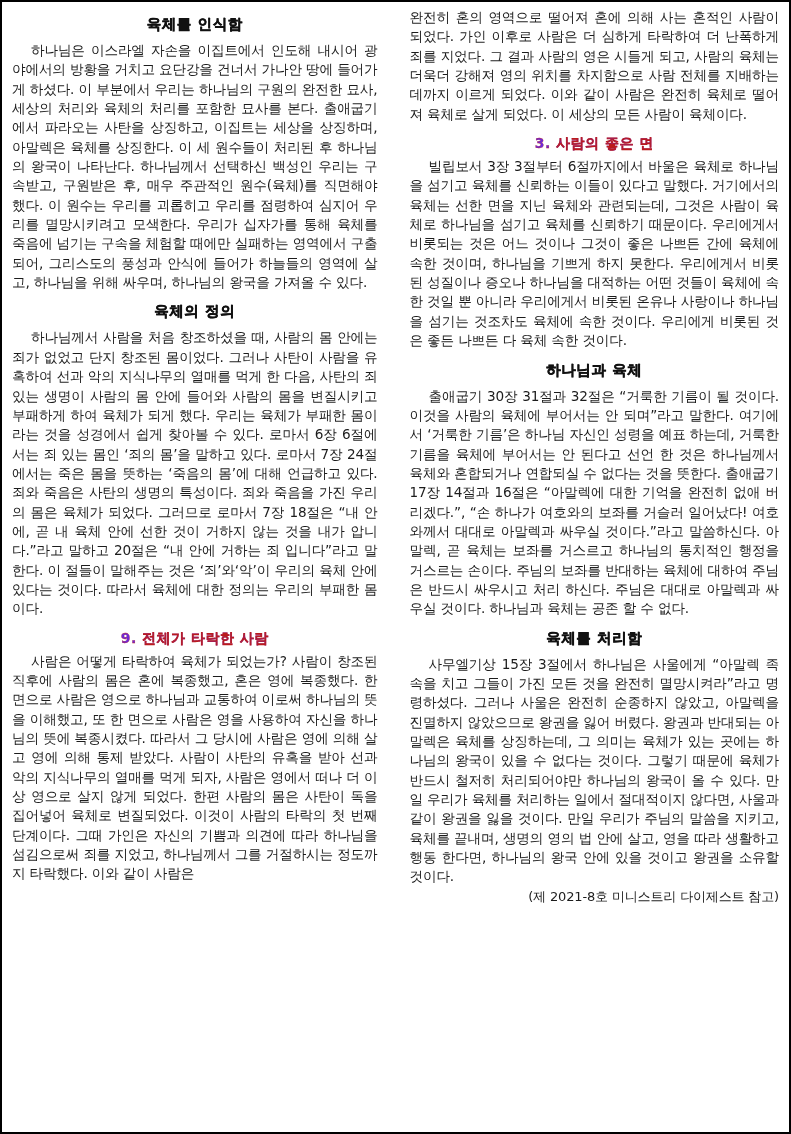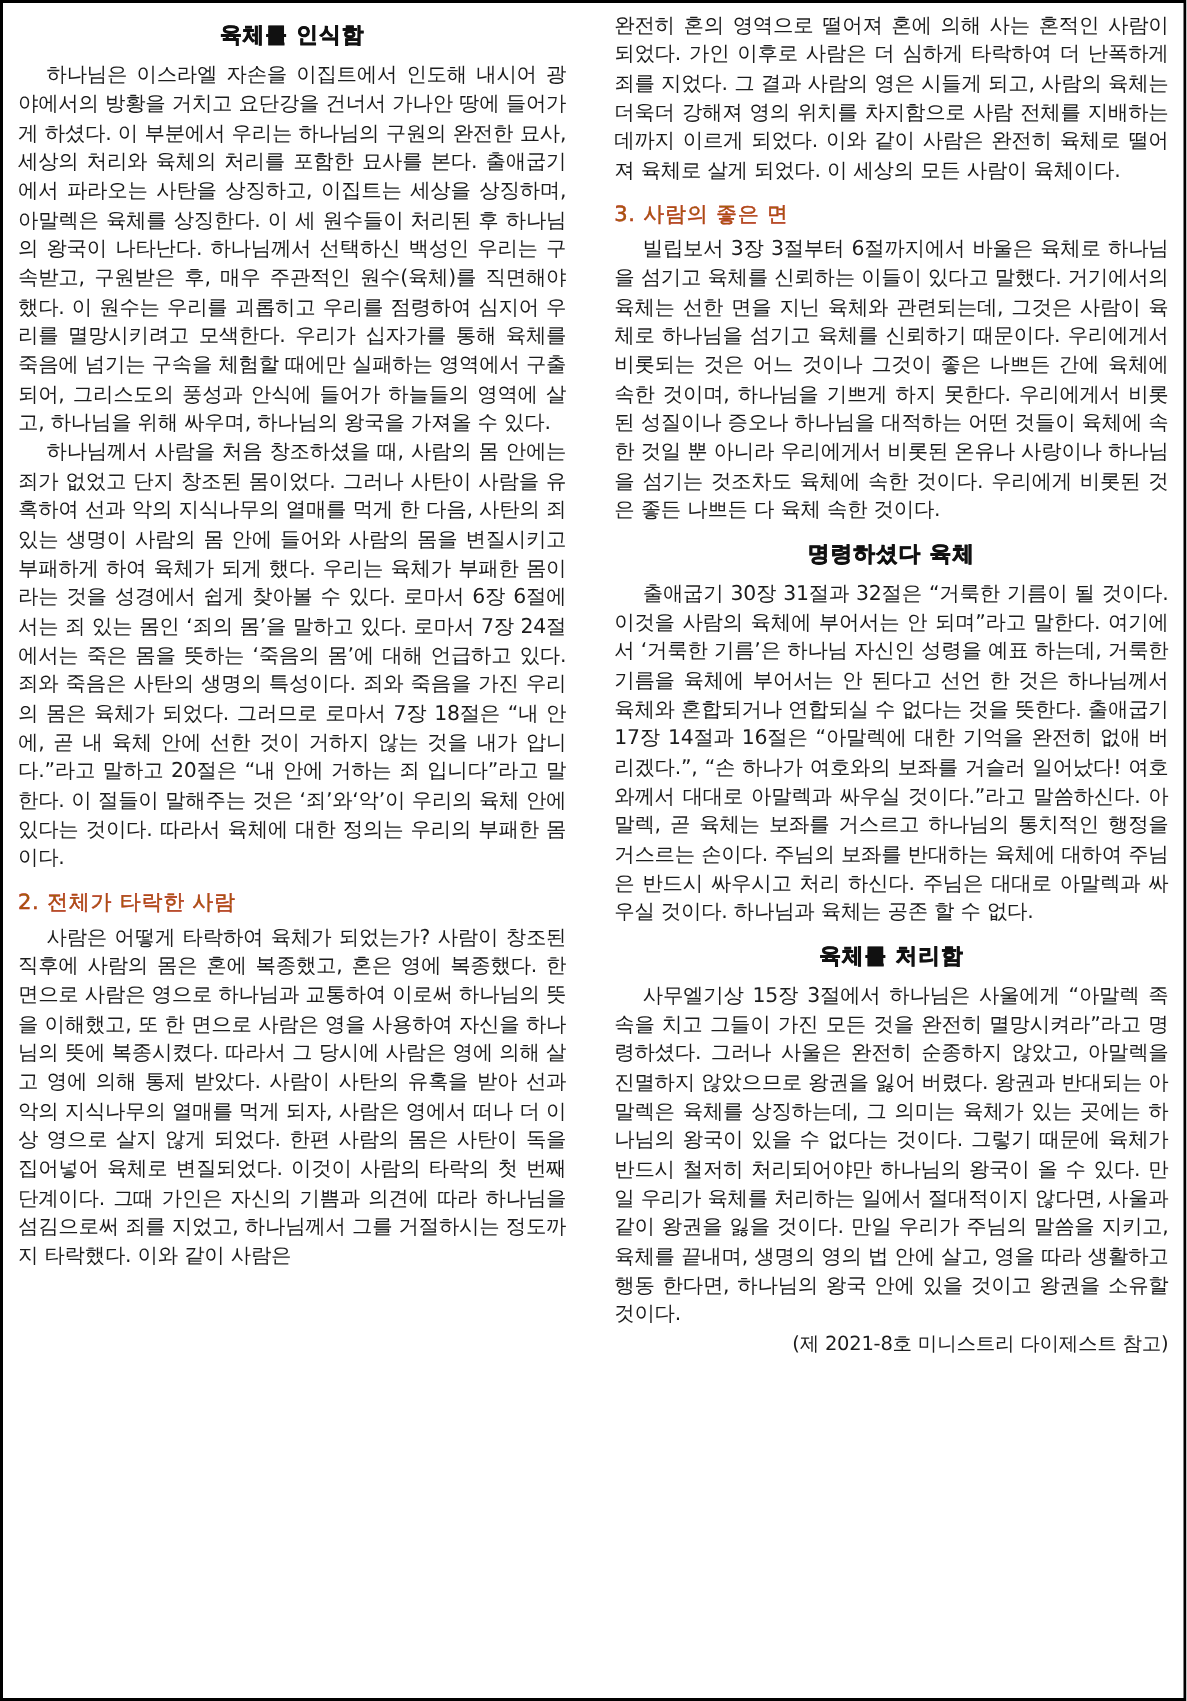--- a/index.html
+++ b/index.html
@@ -52,26 +52,26 @@
     letter-spacing: 0.6px;
     color: #111111;
     -webkit-text-stroke: 0.45px #111111;
   }
   h2.sect.first {
     margin-top: 6px;
   }
   h3.sub {
     margin: 9px 0 4px 0;
     padding: 0;
-    text-align: left;
+    text-align: center;
     font-size: 14px;
     line-height: 20px;
-    font-weight: 400;
+    font-weight: 700;
     letter-spacing: 0.5px;
-    color: #a16207;
+    color: #6d28d9;
     -webkit-text-stroke: 0.3px #bb1b1b;
   }
   p.para {
     margin: 0 0 0 0;
     padding: 0;
     text-indent: 19px;
     text-align: justify;
     text-justify: inter-character;
     font-size: 13.6px;
     line-height: 19.35px;
@@ -95,30 +95,31 @@
 </style>
 </head>
 <body>
 
 <div class="page">
   <div class="columns">
 
     <div class="col col-left">
       <h2 class="sect first">육체를 인식함</h2>
       <p class="para">하나님은 이스라엘 자손을 이집트에서 인도해 내시어 광야에서의 방황을 거치고 요단강을 건너서 가나안 땅에 들어가게 하셨다. 이 부분에서 우리는 하나님의 구원의 완전한 묘사, 세상의 처리와 육체의 처리를 포함한 묘사를 본다. 출애굽기에서 파라오는 사탄을 상징하고, 이집트는 세상을 상징하며, 아말렉은 육체를 상징한다. 이 세 원수들이 처리된 후 하나님의 왕국이 나타난다. 하나님께서 선택하신 백성인 우리는 구속받고, 구원받은 후, 매우 주관적인 원수(육체)를 직면해야 했다. 이 원수는 우리를 괴롭히고 우리를 점령하여 심지어 우리를 멸망시키려고 모색한다. 우리가 십자가를 통해 육체를 죽음에 넘기는 구속을 체험할 때에만 실패하는 영역에서 구출되어, 그리스도의 풍성과 안식에 들어가 하늘들의 영역에 살고, 하나님을 위해 싸우며, 하나님의 왕국을 가져올 수 있다.</p>
+      <h2 class="sect">육체의 정의</h2>
       <p class="para">하나님께서 사람을 처음 창조하셨을 때, 사람의 몸 안에는 죄가 없었고 단지 창조된 몸이었다. 그러나 사탄이 사람을 유혹하여 선과 악의 지식나무의 열매를 먹게 한 다음, 사탄의 죄 있는 생명이 사람의 몸 안에 들어와 사람의 몸을 변질시키고 부패하게 하여 육체가 되게 했다. 우리는 육체가 부패한 몸이라는 것을 성경에서 쉽게 찾아볼 수 있다. 로마서 6장 6절에서는 죄 있는 몸인 ‘죄의 몸’을 말하고 있다. 로마서 7장 24절에서는 죽은 몸을 뜻하는 ‘죽음의 몸’에 대해 언급하고 있다. 죄와 죽음은 사탄의 생명의 특성이다. 죄와 죽음을 가진 우리의 몸은 육체가 되었다. 그러므로 로마서 7장 18절은 “내 안에, 곧 내 육체 안에 선한 것이 거하지 않는 것을 내가 압니다.”라고 말하고 20절은 “내 안에 거하는 죄 입니다”라고 말한다. 이 절들이 말해주는 것은 ‘죄’와‘악’이 우리의 육체 안에 있다는 것이다. 따라서 육체에 대한 정의는 우리의 부패한 몸이다.</p>
-      <h3 class="sub">2. 전체가 타락한 사람</h3>
+      <h3 class="sub">9. 전체가 타락한 사람</h3>
       <p class="para">사람은 어떻게 타락하여 육체가 되었는가? 사람이 창조된 직후에 사람의 몸은 혼에 복종했고, 혼은 영에 복종했다. 한 면으로 사람은 영으로 하나님과 교통하여 이로써 하나님의 뜻을 이해했고, 또 한 면으로 사람은 영을 사용하여 자신을 하나님의 뜻에 복종시켰다. 따라서 그 당시에 사람은 영에 의해 살고 영에 의해 통제 받았다. 사람이 사탄의 유혹을 받아 선과 악의 지식나무의 열매를 먹게 되자, 사람은 영에서 떠나 더 이상 영으로 살지 않게 되었다. 한편 사람의 몸은 사탄이 독을 집어넣어 육체로 변질되었다. 이것이 사람의 타락의 첫 번째 단계이다. 그때 가인은 자신의 기쁨과 의견에 따라 하나님을 섬김으로써 죄를 지었고, 하나님께서 그를 거절하시는 정도까지 타락했다. 이와 같이 사람은</p>
     </div>
 
     <div class="col col-right">
       <p class="para cont">완전히 혼의 영역으로 떨어져 혼에 의해 사는 혼적인 사람이 되었다. 가인 이후로 사람은 더 심하게 타락하여 더 난폭하게 죄를 지었다. 그 결과 사람의 영은 시들게 되고, 사람의 육체는 더욱더 강해져 영의 위치를 차지함으로 사람 전체를 지배하는 데까지 이르게 되었다. 이와 같이 사람은 완전히 육체로 떨어져 육체로 살게 되었다. 이 세상의 모든 사람이 육체이다.</p>
       <h3 class="sub">3. 사람의 좋은 면</h3>
       <p class="para">빌립보서 3장 3절부터 6절까지에서 바울은 육체로 하나님을 섬기고 육체를 신뢰하는 이들이 있다고 말했다. 거기에서의 육체는 선한 면을 지닌 육체와 관련되는데, 그것은 사람이 육체로 하나님을 섬기고 육체를 신뢰하기 때문이다. 우리에게서 비롯되는 것은 어느 것이나 그것이 좋은 나쁘든 간에 육체에 속한 것이며, 하나님을 기쁘게 하지 못한다. 우리에게서 비롯된 성질이나 증오나 하나님을 대적하는 어떤 것들이 육체에 속한 것일 뿐 아니라 우리에게서 비롯된 온유나 사랑이나 하나님을 섬기는 것조차도 육체에 속한 것이다. 우리에게 비롯된 것은 좋든 나쁘든 다 육체 속한 것이다.</p>
-      <h2 class="sect">명령하셨다 육체</h2>
+      <h2 class="sect">하나님과 육체</h2>
       <p class="para">출애굽기 30장 31절과 32절은 “거룩한 기름이 될 것이다. 이것을 사람의 육체에 부어서는 안 되며”라고 말한다. 여기에서 ‘거룩한 기름’은 하나님 자신인 성령을 예표 하는데, 거룩한 기름을 육체에 부어서는 안 된다고 선언 한 것은 하나님께서 육체와 혼합되거나 연합되실 수 없다는 것을 뜻한다. 출애굽기 17장 14절과 16절은 “아말렉에 대한 기억을 완전히 없애 버리겠다.”, “손 하나가 여호와의 보좌를 거슬러 일어났다! 여호와께서 대대로 아말렉과 싸우실 것이다.”라고 말씀하신다. 아말렉, 곧 육체는 보좌를 거스르고 하나님의 통치적인 행정을 거스르는 손이다. 주님의 보좌를 반대하는 육체에 대하여 주님은 반드시 싸우시고 처리 하신다. 주님은 대대로 아말렉과 싸우실 것이다. 하나님과 육체는 공존 할 수 없다.</p>
       <h2 class="sect">육체를 처리함</h2>
       <p class="para">사무엘기상 15장 3절에서 하나님은 사울에게 “아말렉 족속을 치고 그들이 가진 모든 것을 완전히 멸망시켜라”라고 명령하셨다. 그러나 사울은 완전히 순종하지 않았고, 아말렉을 진멸하지 않았으므로 왕권을 잃어 버렸다. 왕권과 반대되는 아말렉은 육체를 상징하는데, 그 의미는 육체가 있는 곳에는 하나님의 왕국이 있을 수 없다는 것이다. 그렇기 때문에 육체가 반드시 철저히 처리되어야만 하나님의 왕국이 올 수 있다. 만일 우리가 육체를 처리하는 일에서 절대적이지 않다면, 사울과 같이 왕권을 잃을 것이다. 만일 우리가 주님의 말씀을 지키고, 육체를 끝내며, 생명의 영의 법 안에 살고, 영을 따라 생활하고 행동 한다면, 하나님의 왕국 안에 있을 것이고 왕권을 소유할 것이다.</p>
       <p class="credit">(제 2021-8호 미니스트리 다이제스트 참고)</p>
     </div>
 
   </div>
 </div>
 
 </body></html>

